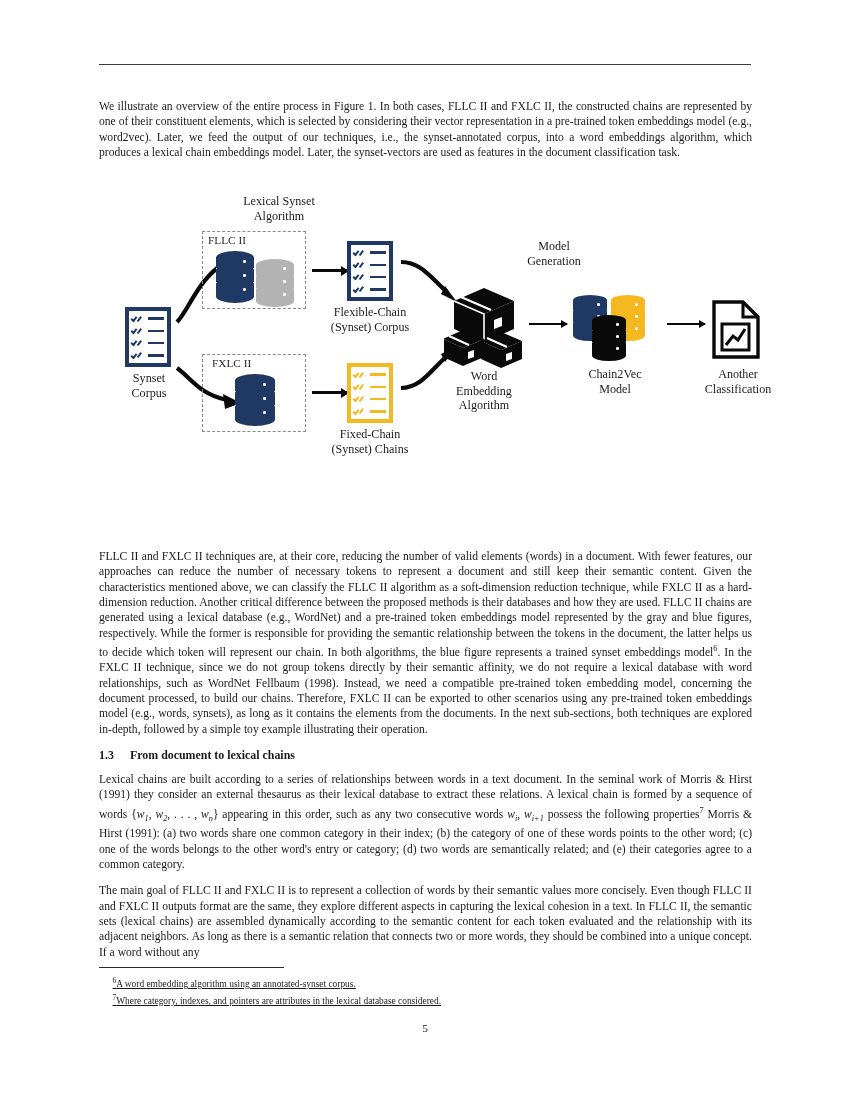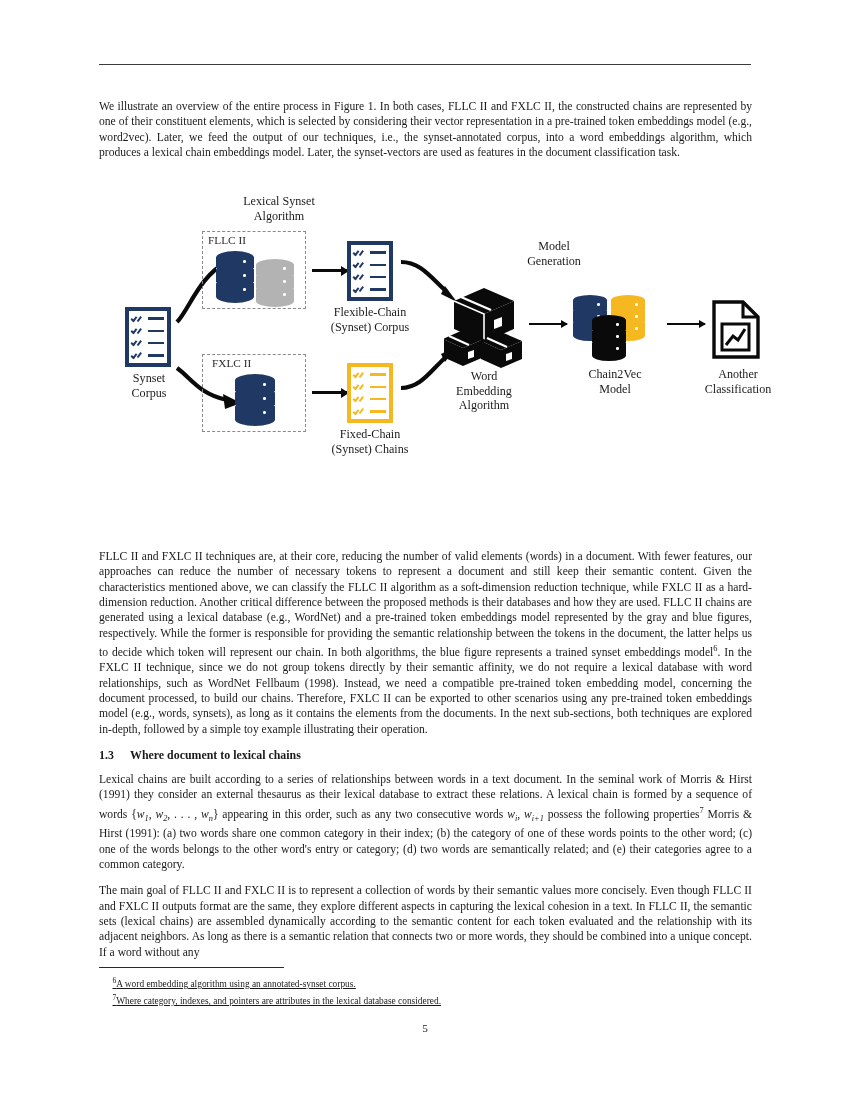--- a/index.html
+++ b/index.html
@@ -506,21 +506,21 @@
     </div>
     <div class="figlabel" style="left:585px; top:179px; width:108px;">Another
 Classification</div>
 
   </div>
 
 
   <div class="body-col" style="top:533px;margin-top:16px;">
     <p class="para"><span>FLLC II and FXLC II techniques are, at their core, reducing the number of valid elements (words) in a document. With fewer features, our approaches can reduce the number of necessary tokens to represent a document and still keep their semantic content. Given the characteristics mentioned above, we can classify the FLLC II algorithm as a soft-dimension reduction technique, while FXLC II as a hard-dimension reduction. Another critical difference between the proposed methods is their databases and how they are used. FLLC II chains are generated using a lexical database (e.g., WordNet) and a pre-trained token embeddings model represented by the gray and blue figures, respectively. While the former is responsible for providing the semantic relationship between the tokens in the document, the latter helps us to decide which token will represent our chain. In both algorithms, the blue figure represents a trained synset embeddings model</span><sup class="fn">6</sup><span>. In the FXLC II technique, since we do not group tokens directly by their semantic affinity, we do not require a lexical database with word relationships, such as WordNet Fellbaum (1998). Instead, we need a compatible pre-trained token embedding model, concerning the document processed, to build our chains. Therefore, FXLC II can be exported to other scenarios using any pre-trained token embeddings model (e.g., words, synsets), as long as it contains the elements from the documents. In the next sub-sections, both techniques are explored in-depth, followed by a simple toy example illustrating their operation.</span></p>
 
-    <h3 class="subhead"><span class="num">1.3</span><span>Where document to lexical chains</span></h3>
+    <h3 class="subhead"><span class="num">1.3</span><span>From document to lexical chains</span></h3>
 
     <p class="para"><span>Lexical chains are built according to a series of relationships between words in a text document. In the seminal work of Morris &amp; Hirst (1991) they consider an external thesaurus as their lexical database to extract these relations. A lexical chain is formed by a sequence of words </span><span class="math math-up">{<span class="math">w</span><sub class="mi">1</sub>, <span class="math">w</span><sub class="mi">2</sub>, . . . , <span class="math">w</span><sub class="mi">n</sub>}</span><span> appearing in this order, such as any two consecutive words </span><span class="math math-up"><span class="math">w</span><sub class="mi">i</sub>, <span class="math">w</span><sub class="mi">i+1</sub></span><span> possess the following properties</span><sup class="fn">7</sup><span> Morris &amp; Hirst (1991): (a) two words share one common category in their index; (b) the category of one of these words points to the other word; (c) one of the words belongs to the other word's entry or category; (d) two words are semantically related; and (e) their categories agree to a common category.</span></p>
 
     <p class="para tight">The main goal of FLLC II and FXLC II is to represent a collection of words by their semantic values more concisely. Even though FLLC II and FXLC II outputs format are the same, they explore different aspects in capturing the lexical cohesion in a text. In FLLC II, the semantic sets (lexical chains) are assembled dynamically according to the semantic content for each token evaluated and the relationship with its adjacent neighbors. As long as there is a semantic relation that connects two or more words, they should be combined into a unique concept. If a word without any</p>
   </div>
 
   <div class="fn-rule" style="top:967px;"></div>
   <div class="footnotes" style="top:974px;text-decoration:underline;">
     <div><sup>6</sup><span>A word embedding algorithm using an annotated-synset corpus.</span></div>
     <div><sup>7</sup><span>Where category, indexes, and pointers are attributes in the lexical database considered.</span></div>

